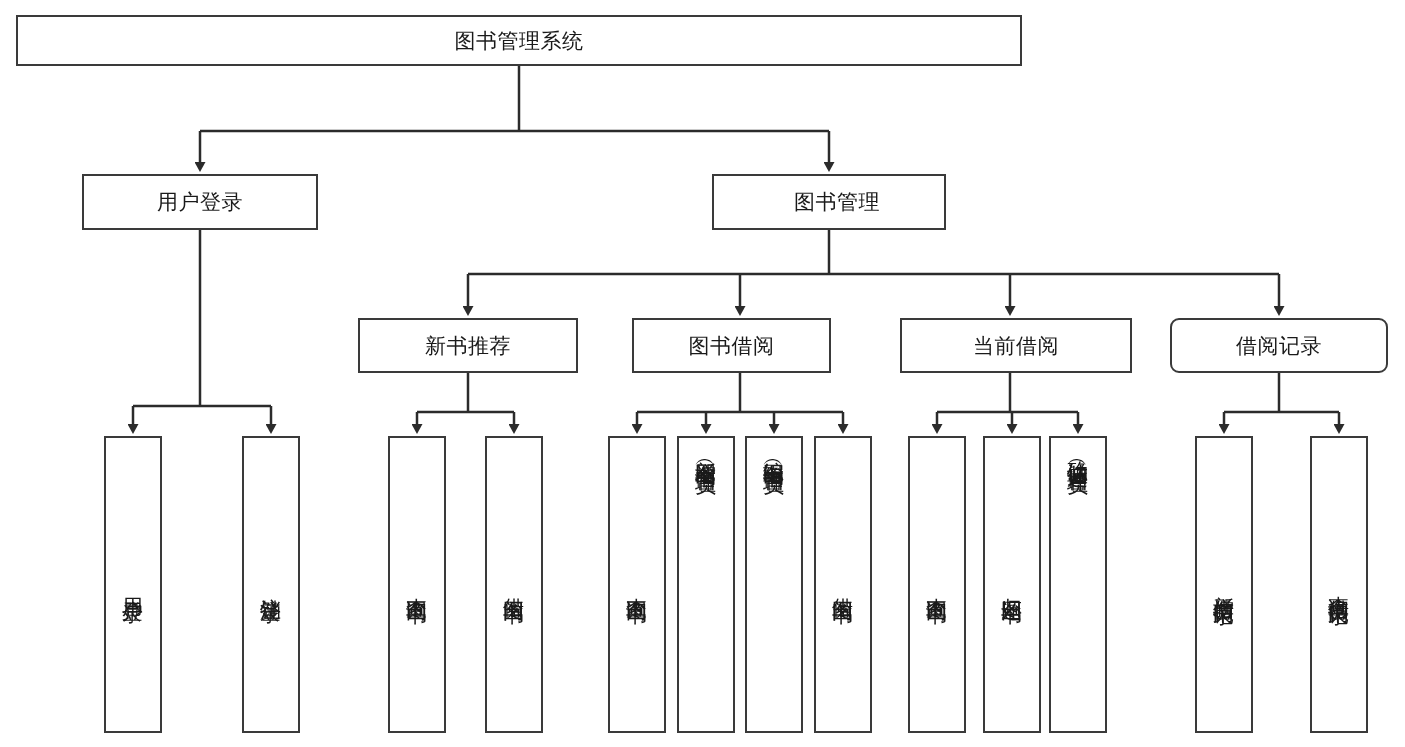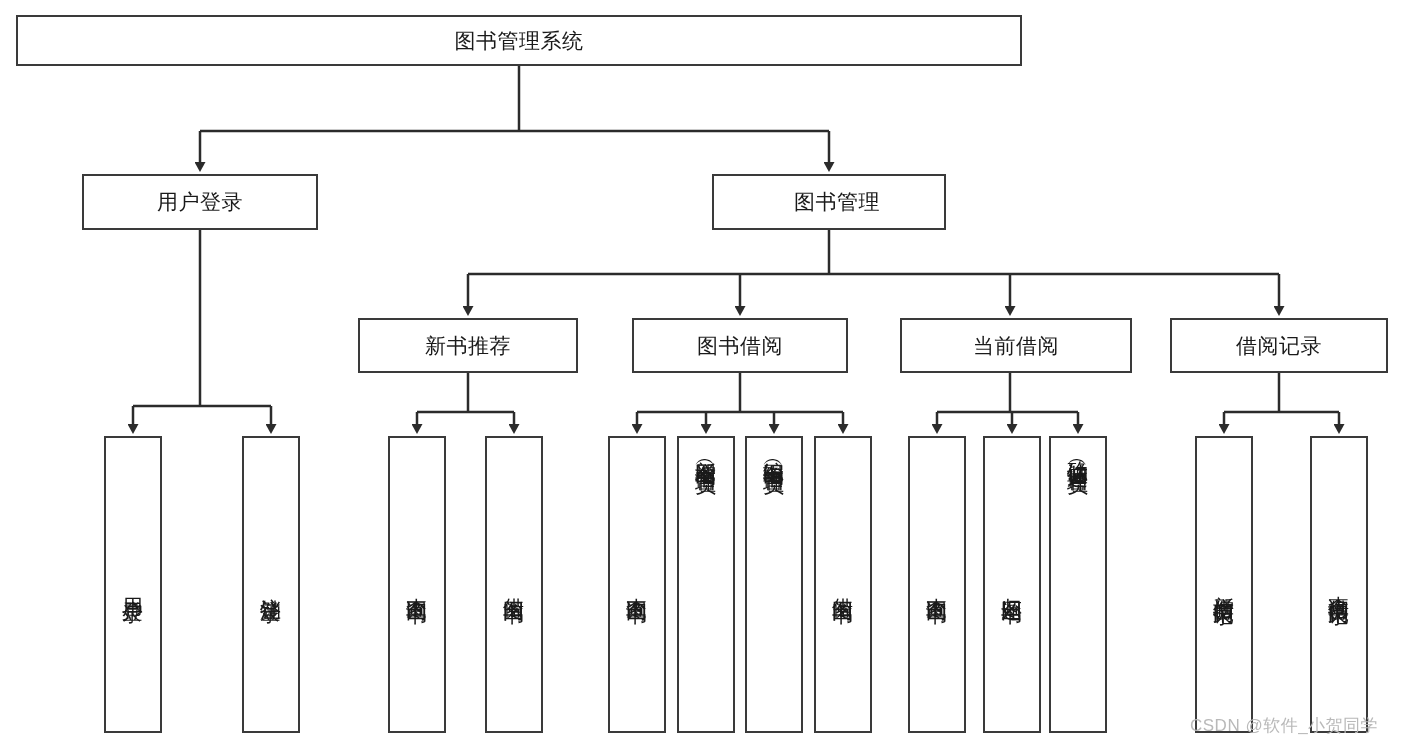--- a/index.html
+++ b/index.html
@@ -118,27 +118,27 @@
       </div>
       <div class="node horiz" style="left: 82px; top: 174px; width: 236px; height: 56px;">
         <span class="node-label">用户登录</span>
       </div>
       <div class="node horiz" style="left: 712px; top: 174px; width: 234px; height: 56px; padding-left: 16px;">
         <span class="node-label">图书管理</span>
       </div>
       <div class="node horiz" style="left: 358px; top: 318px; width: 220px; height: 55px; justify-content: center;">
         <span class="node-label">新书推荐</span>
       </div>
-      <div class="node horiz" style="left: 632px; top: 318px; width: 216px; height: 55px;">
+      <div class="node horiz" style="left: 632px; top: 318px; width: 199px; height: 55px;">
         <span class="node-label">图书借阅</span>
       </div>
       <div class="node horiz" style="left: 900px; top: 318px; width: 232px; height: 55px;">
         <span class="node-label">当前借阅</span>
       </div>
-      <div class="node horiz" style="left: 1170px; top: 318px; width: 218px; height: 55px;">
+      <div class="node horiz" style="left: 1170px; top: 318px; width: 218px; height: 55px; border-radius: 9px;">
         <span class="node-label">借阅记录</span>
       </div>
       <div class="node vert centered" style="left: 104px; top: 436px; width: 58px; height: 297px;">
         <span class="node-label">用户登录</span>
       </div>
       <div class="node vert centered" style="left: 242px; top: 436px; width: 58px; height: 297px;">
         <span class="node-label">注销登录</span>
       </div>
       <div class="node vert centered" style="left: 388px; top: 436px; width: 58px; height: 297px;">
         <span class="node-label">查询图书</span>
@@ -168,15 +168,14 @@
         <span class="node-label">确认归还（管理员）</span>
       </div>
       <div class="node vert centered" style="left: 1195px; top: 436px; width: 58px; height: 297px;">
         <span class="node-label">新增借阅记录</span>
       </div>
       <div class="node vert centered" style="left: 1310px; top: 436px; width: 58px; height: 297px;">
         <span class="node-label">查询借阅记录</span>
       </div>
     </div>
 
-  <div class="watermark" style="left: 1190px; top: 714px;">CSDN @软件_小贺同学</div>
 
 </div>
 
 </body></html>

